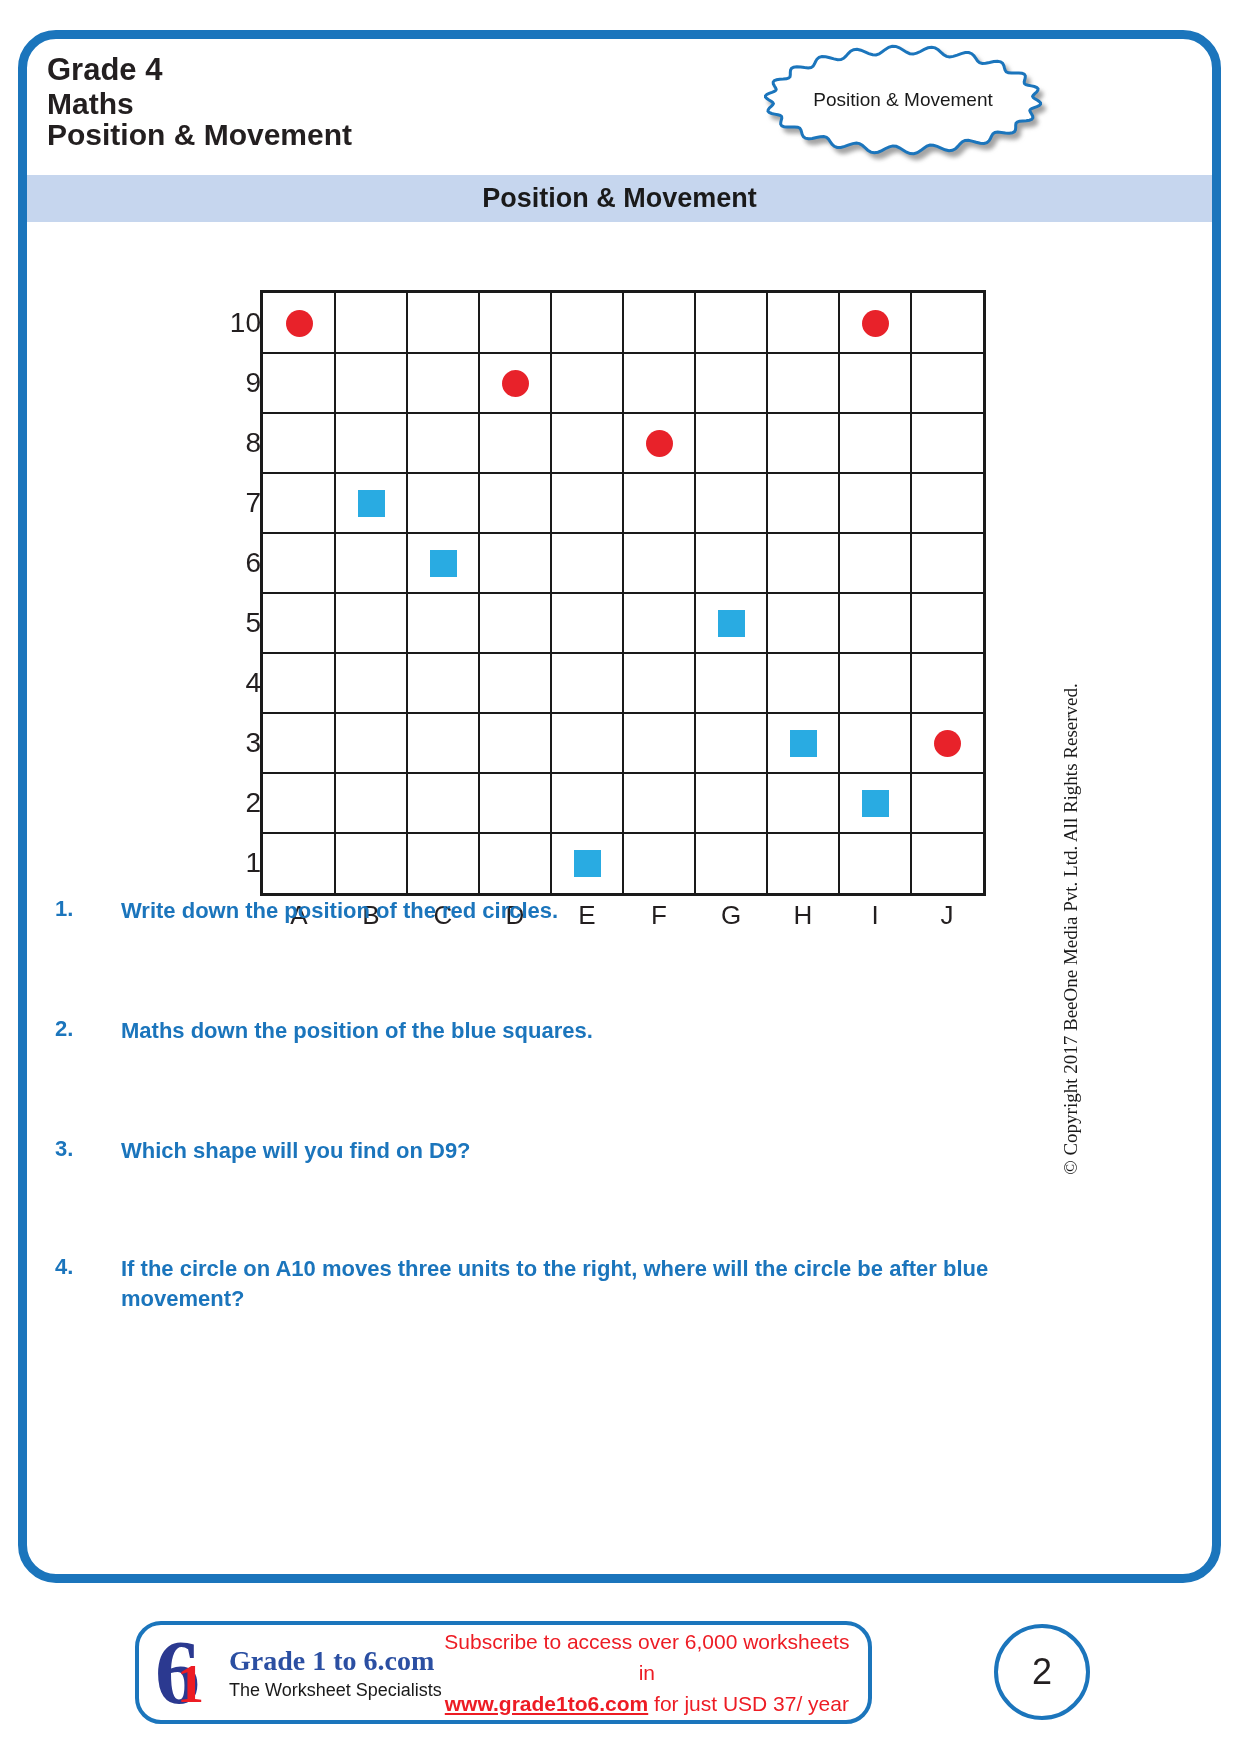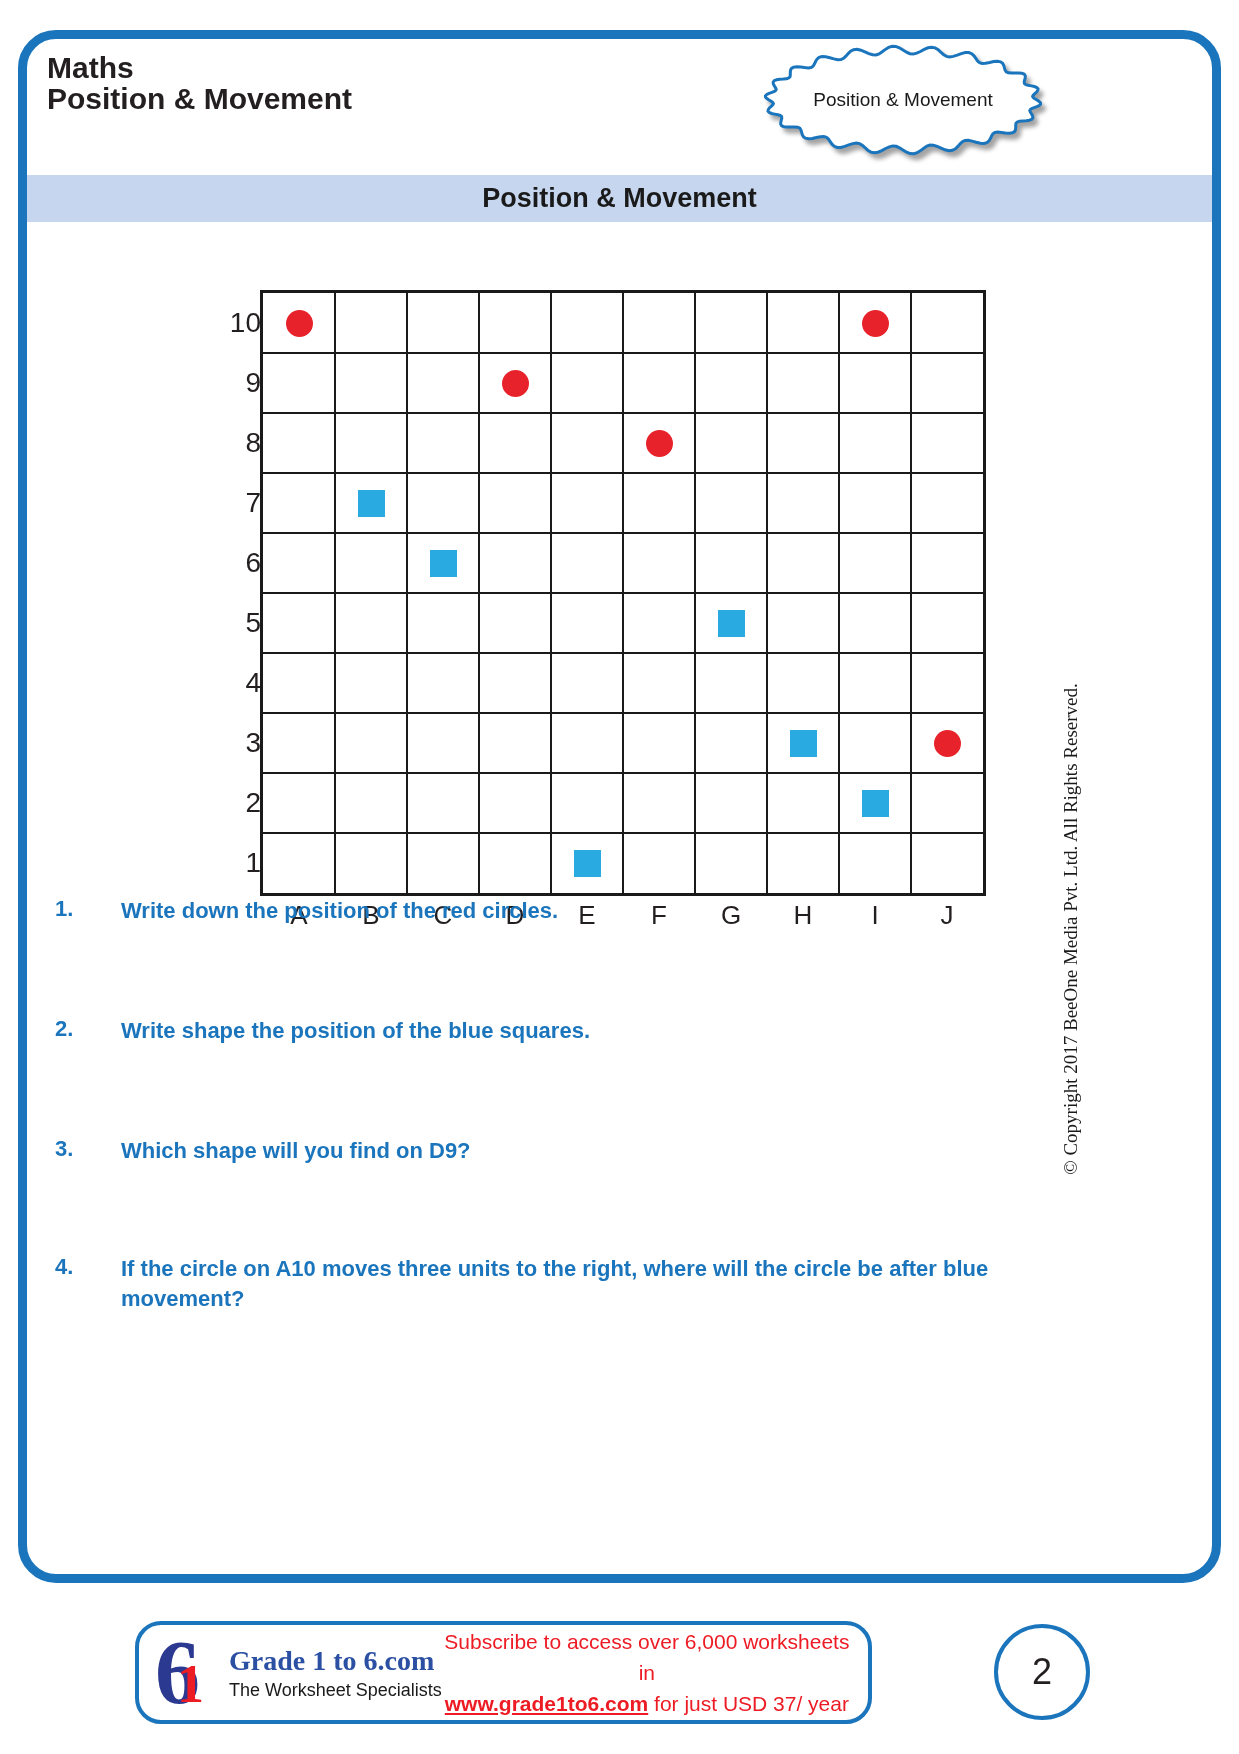--- a/index.html
+++ b/index.html
@@ -78,20 +78,21 @@
     display:flex; align-items:center; justify-content:center;
     font-size:36px; color:#231f20; background:#fff;
   }
 </style>
 </head>
 <body>
 
 <div class="card"></div>
 
 <div class="header-block">
+  <div class="header-grade">Grade 4</div>
   <div class="header-line">Maths</div>
   <div class="header-line">Position &amp; Movement</div>
 </div>
 
 <div class="badge">
   <svg width="296" height="124" viewBox="0 0 296 124">
     <path id="badge-wave" d="M282.0 62.0L284.1 63.4L285.5 64.8L285.5 66.2L284.2 67.5L281.9 68.7L279.1 69.6L276.7 70.5L275.2 71.6L274.8 72.8L275.5 74.4L276.7 76.3L277.7 78.2L277.8 79.9L276.8 81.3L274.4 82.2L271.2 82.7L267.7 82.9L264.5 83.2L262.3 84.0L261.0 85.3L260.7 87.2L260.7 89.5L260.5 91.7L259.5 93.6L257.4 94.8L254.2 95.2L250.4 94.9L246.4 94.4L242.8 94.1L239.9 94.5L237.9 95.8L236.6 97.9L235.4 100.5L234.0 102.9L231.9 104.7L229.0 105.5L225.3 105.3L221.2 104.3L217.1 103.1L213.3 102.3L210.0 102.4L207.4 103.7L205.1 105.8L202.8 108.4L200.4 110.8L197.4 112.3L194.0 112.7L190.1 111.8L186.1 110.1L182.2 108.4L178.4 107.2L175.0 107.0L171.9 108.1L168.8 110.2L165.6 112.6L162.3 114.7L158.8 115.8L155.2 115.6L151.6 114.2L148.0 112.0L144.5 109.8L141.2 108.3L137.8 107.9L134.3 108.8L130.6 110.5L126.8 112.6L123.0 114.2L119.3 114.8L115.9 114.1L112.8 112.2L110.0 109.7L107.3 107.3L104.5 105.6L101.4 105.0L97.8 105.6L93.8 106.9L89.7 108.4L85.7 109.4L82.2 109.5L79.3 108.3L77.0 106.2L75.2 103.6L73.5 101.1L71.5 99.4L68.8 98.6L65.4 98.8L61.4 99.5L57.2 100.4L53.5 100.7L50.4 100.2L48.4 98.7L47.2 96.5L46.6 94.1L45.9 91.8L44.8 90.1L42.7 89.2L39.6 88.9L36.0 89.0L32.2 89.1L29.0 88.7L26.7 87.8L25.7 86.2L25.8 84.1L26.3 82.0L26.8 80.1L26.6 78.5L25.2 77.4L22.8 76.7L19.7 76.1L16.6 75.5L14.2 74.5L13.0 73.2L13.2 71.7L14.4 70.0L16.2 68.4L17.7 66.9L18.4 65.6L17.8 64.4L16.2 63.3L14.0 62.0L11.9 60.6L10.5 59.2L10.5 57.8L11.8 56.5L14.1 55.3L16.9 54.4L19.3 53.5L20.8 52.4L21.2 51.2L20.5 49.6L19.3 47.7L18.3 45.8L18.2 44.1L19.2 42.7L21.6 41.8L24.8 41.3L28.3 41.1L31.5 40.8L33.7 40.0L35.0 38.7L35.3 36.8L35.3 34.5L35.5 32.3L36.5 30.4L38.6 29.2L41.8 28.8L45.6 29.1L49.6 29.6L53.2 29.9L56.1 29.5L58.1 28.2L59.4 26.1L60.6 23.5L62.0 21.1L64.1 19.3L67.0 18.5L70.7 18.7L74.8 19.7L78.9 20.9L82.7 21.7L86.0 21.6L88.6 20.3L90.9 18.2L93.2 15.6L95.6 13.2L98.6 11.7L102.0 11.3L105.9 12.2L109.9 13.9L113.8 15.6L117.6 16.8L121.0 17.0L124.1 15.9L127.2 13.8L130.4 11.4L133.7 9.3L137.2 8.2L140.8 8.4L144.4 9.8L148.0 12.0L151.5 14.2L154.8 15.7L158.2 16.1L161.7 15.2L165.4 13.5L169.2 11.4L173.0 9.8L176.7 9.2L180.1 9.9L183.2 11.8L186.0 14.3L188.7 16.7L191.5 18.4L194.6 19.0L198.2 18.4L202.2 17.1L206.3 15.6L210.3 14.6L213.8 14.5L216.7 15.7L219.0 17.8L220.8 20.4L222.5 22.9L224.5 24.6L227.2 25.4L230.6 25.2L234.6 24.5L238.8 23.6L242.5 23.3L245.6 23.8L247.6 25.3L248.8 27.5L249.4 29.9L250.1 32.2L251.2 33.9L253.3 34.8L256.4 35.1L260.0 35.0L263.8 34.9L267.0 35.3L269.3 36.2L270.3 37.8L270.2 39.9L269.7 42.0L269.2 43.9L269.4 45.5L270.8 46.6L273.2 47.3L276.3 47.9L279.4 48.5L281.8 49.5L283.0 50.8L282.8 52.3L281.6 54.0L279.8 55.6L278.3 57.1L277.6 58.4L278.2 59.6L279.8 60.7L282.0 62.0Z" fill="#ffffff" stroke="#1b75bc" stroke-width="3"></path>
   </svg>
   <div class="badge-label">Position &amp; Movement</div>
 </div>
@@ -155,21 +156,21 @@
     <div class="col-label" style="left: 576px;">I</div>
     <div class="col-label" style="left: 648px;">J</div>
   </div>
 
 <div class="q" style="top:896px">
   <span class="num">1.</span>
   <div class="txt">Write down the position of the red circles.</div>
 </div>
 <div class="q" style="top:1016px">
   <span class="num">2.</span>
-  <div class="txt">Write shape the position of the blue squares.</div>
+  <div class="txt">Maths down the position of the blue squares.</div>
 </div>
 <div class="q" style="top:1136px">
   <span class="num">3.</span>
   <div class="txt">Which shape will you find on D9?</div>
 </div>
 <div class="q" style="top:1254px">
   <span class="num">4.</span>
   <div class="txt">If the circle on A10 moves three units to the right, where will the circle be after blue movement?</div>
 </div>
 

